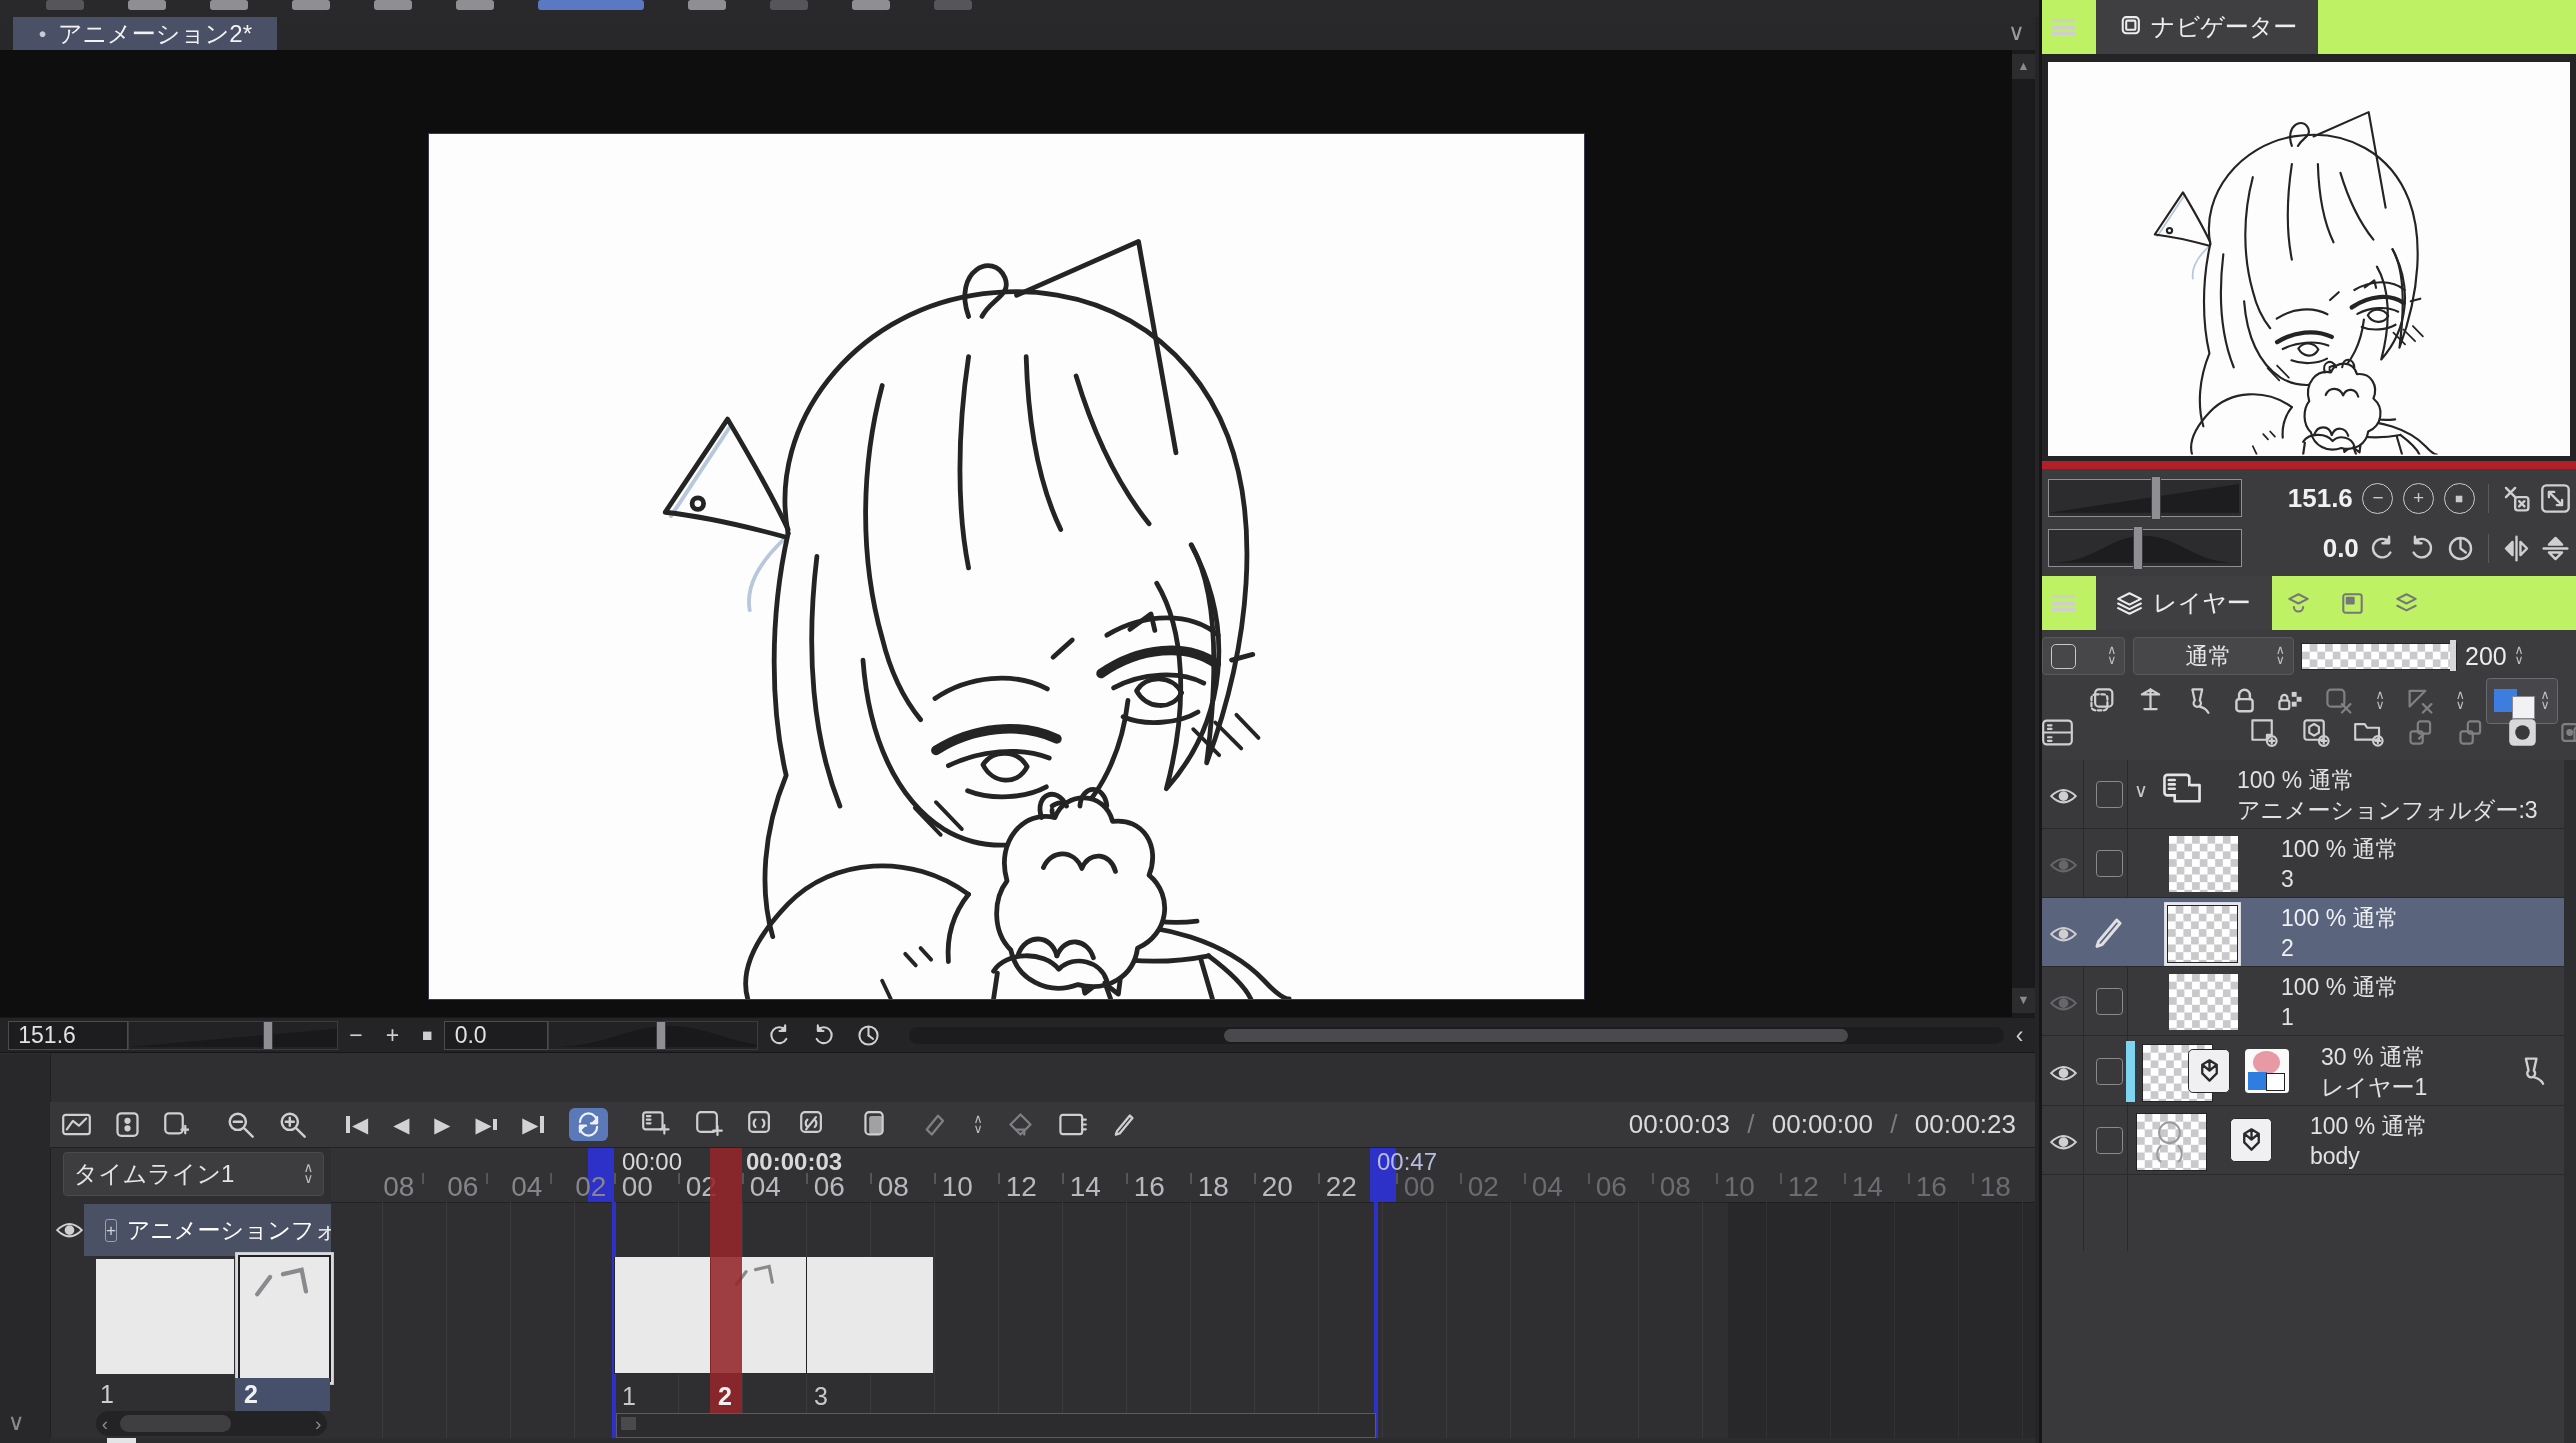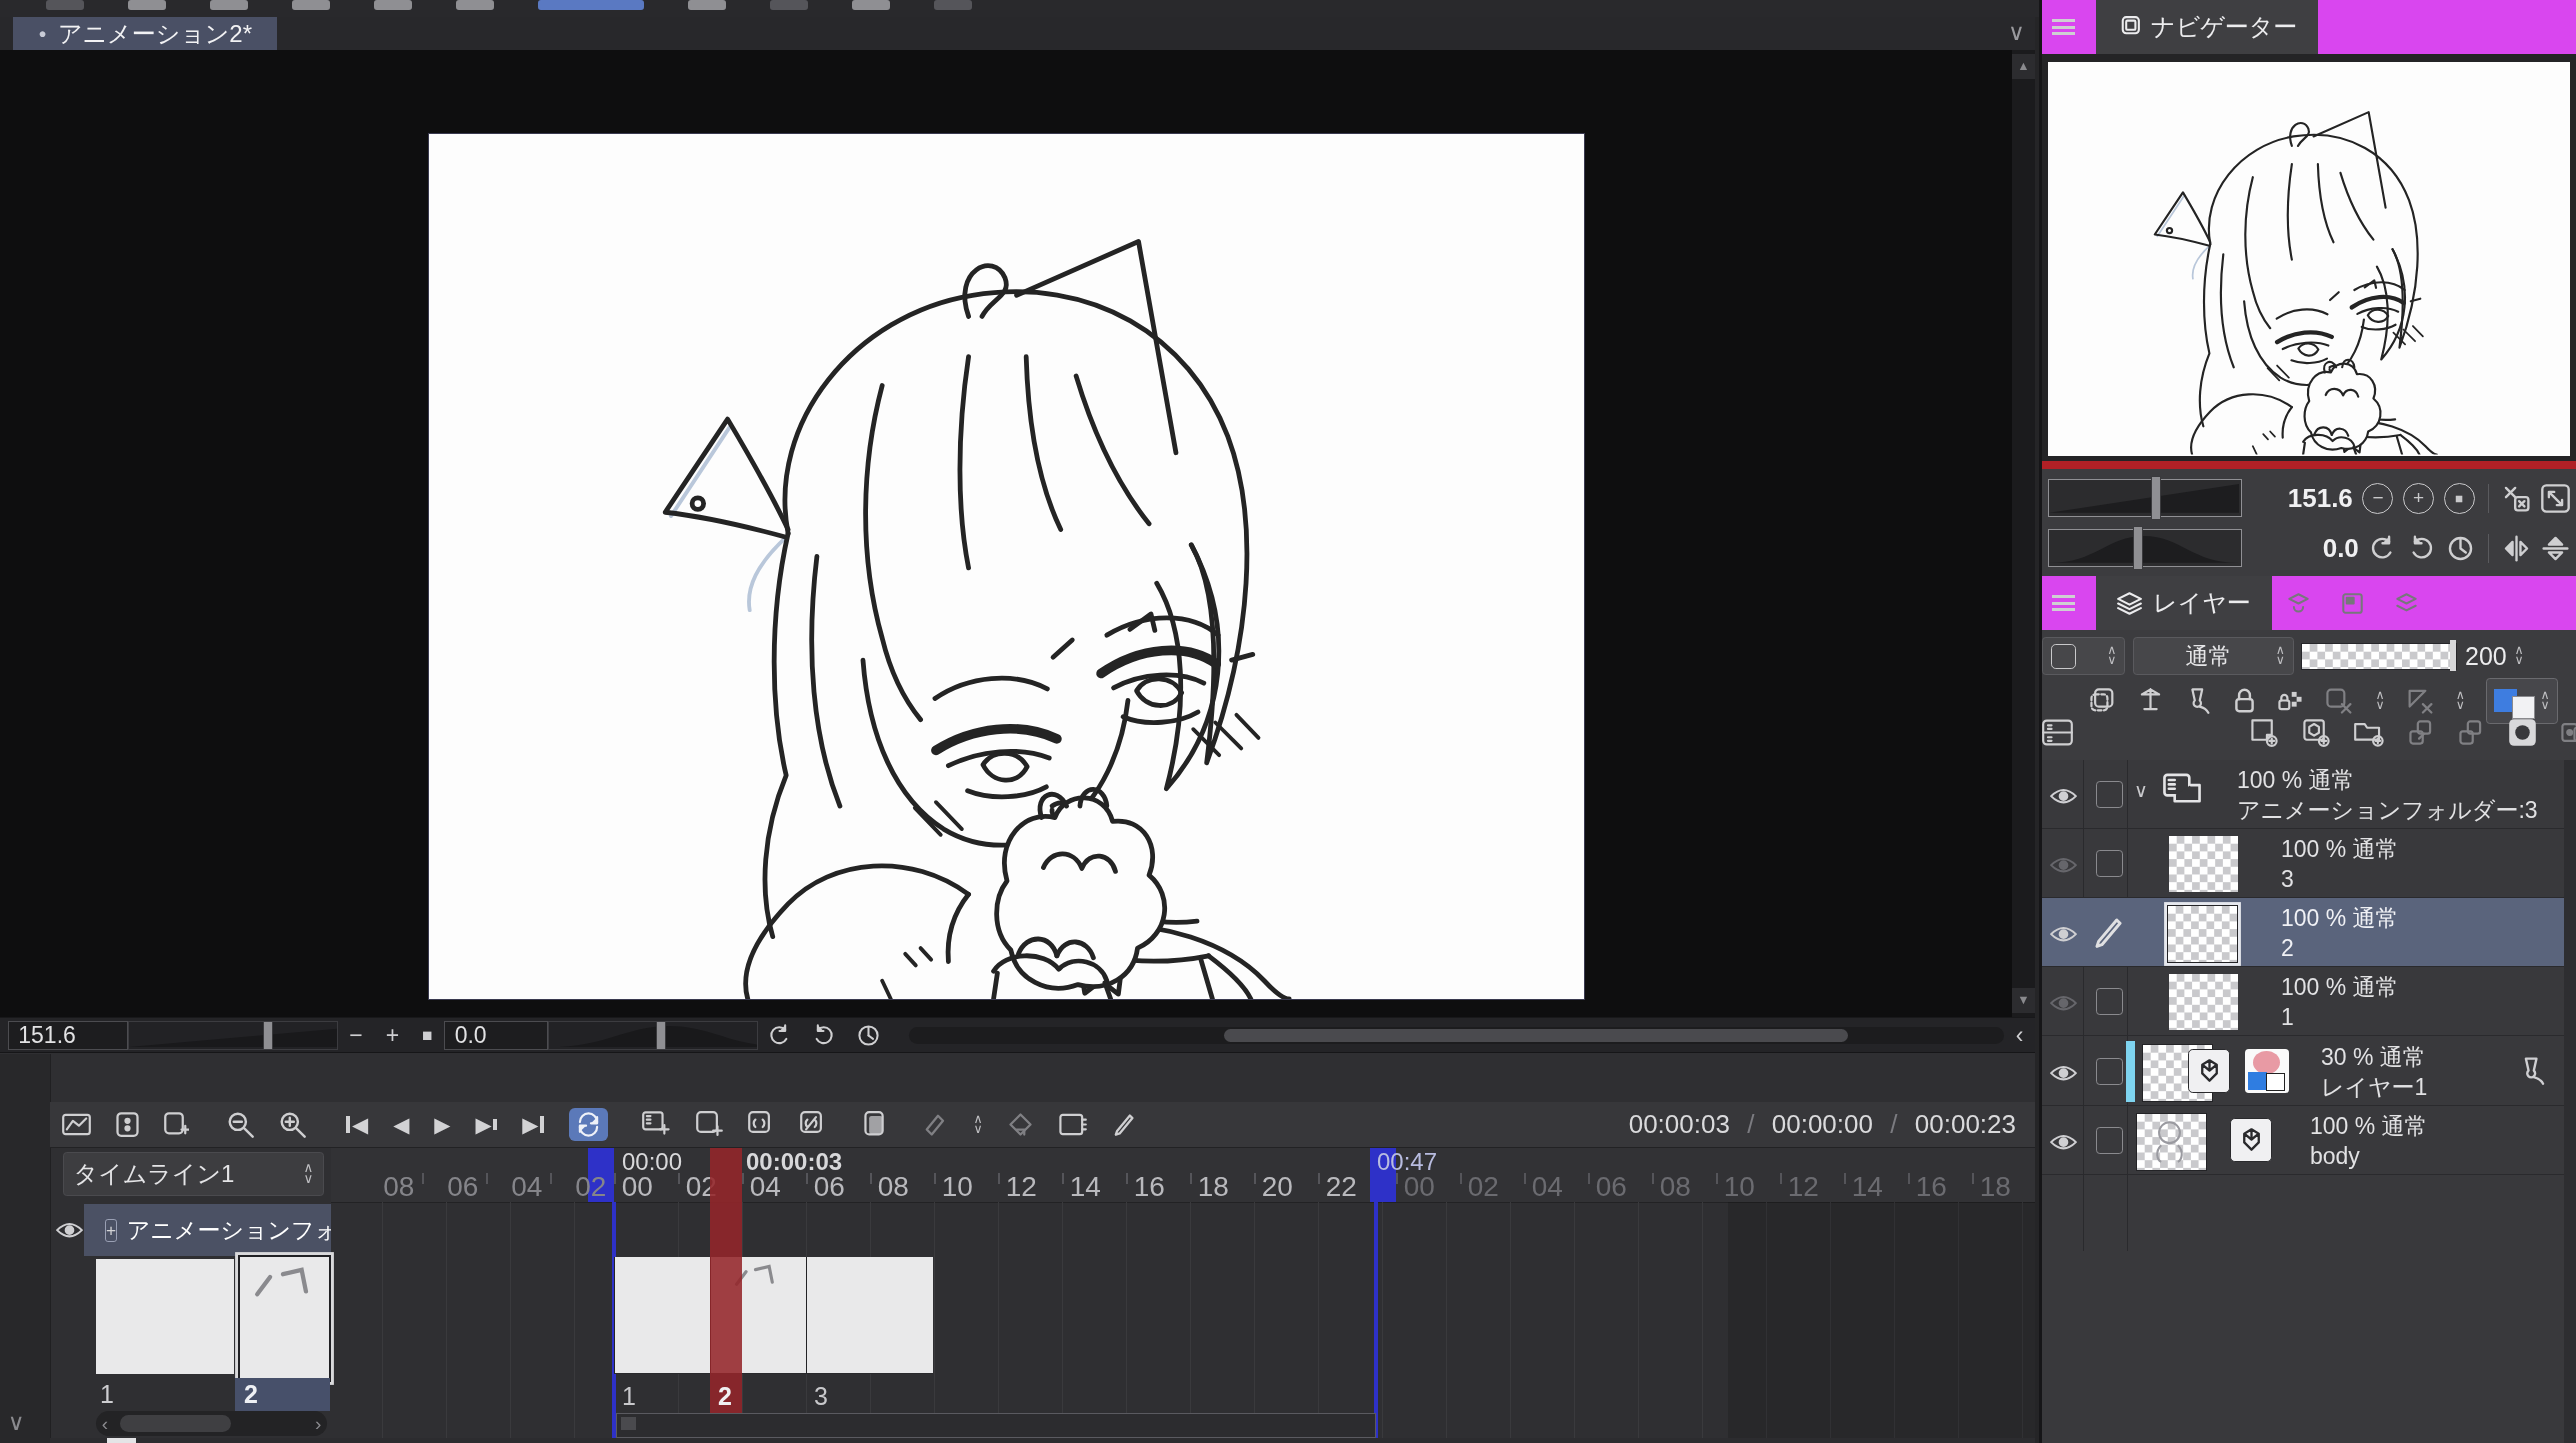--- a/index.html
+++ b/index.html
@@ -89,21 +89,21 @@
   #playhead{left:710px;top:1148px;width:32px;height:290px;background:rgba(148,38,42,0.88);}
   .cel{position:absolute;top:1257px;height:117px;background:#e9e9ea;border-left:1.9px solid #232326;box-sizing:border-box;border-bottom:1.9px solid #2a2a2d;}
   .cel-label{position:absolute;top:1382px;font-size:25px;color:#c8c8cb;}
   #track-scrollbar{left:616px;top:1413px;width:760px;height:25px;border:1.9px solid #5a5a60;background:#2c2c2f;box-sizing:border-box;}
   #track-scrollbar .sq{position:absolute;left:3.8px;top:2.9px;width:15.4px;height:13.4px;background:#4a4a4e;}
   #next-row-strip{left:50px;top:1438px;width:1985px;height:5.8px;background:#2c2c2f;}
   #next-row-icon{left:107px;top:1438px;width:29px;height:5.8px;background:#e4e4e6;}
 
   
   #right-panel{left:2039px;top:0;width:537px;height:1443px;background:#3c3c3f;border-left:3.8px solid #161618;box-sizing:border-box;}
-  .panel-header{position:absolute;left:2042px;width:534px;height:54px;background:#d946ef;display:flex;align-items:center;}
+  .panel-header{position:absolute;left:2042px;width:534px;height:54px;background:#bef264;display:flex;align-items:center;}
   .panel-tab{height:100%;display:flex;align-items:center;gap:11.5px;background:#3f3f42;padding:0 21px;font-size:24px;color:#ececee;}
   .ghost-tab{width:54px;height:100%;display:flex;align-items:center;justify-content:center;color:#77777b;}
   #nav-thumb-area{left:2042px;top:54px;width:534px;height:407px;background:#242426;}
   #nav-thumb{left:2048px;top:61px;width:522px;height:394px;background:#fdfdfd;}
   #nav-redline{left:2042px;top:461px;width:534px;height:7.7px;background:#b12026;}
   .nav-row{position:absolute;left:2048px;width:522px;height:44px;display:flex;align-items:center;gap:9.6px;}
   .nav-slider{width:192px;height:36px;border:1px solid #909094;background:#2c2c2e;position:relative;}
   .circle-btn{width:31px;height:31px;border:1.9px solid #c9c9cb;border-radius:50%;display:flex;align-items:center;justify-content:center;font-size:19px;color:#c9c9cb;box-sizing:border-box;}
   .nav-val{font-size:26px;font-weight:bold;color:#f0f0f2;margin-left:auto;}
   .vdiv{width:1px;height:29px;background:#5a5a5e;margin:0 3.8px;}

